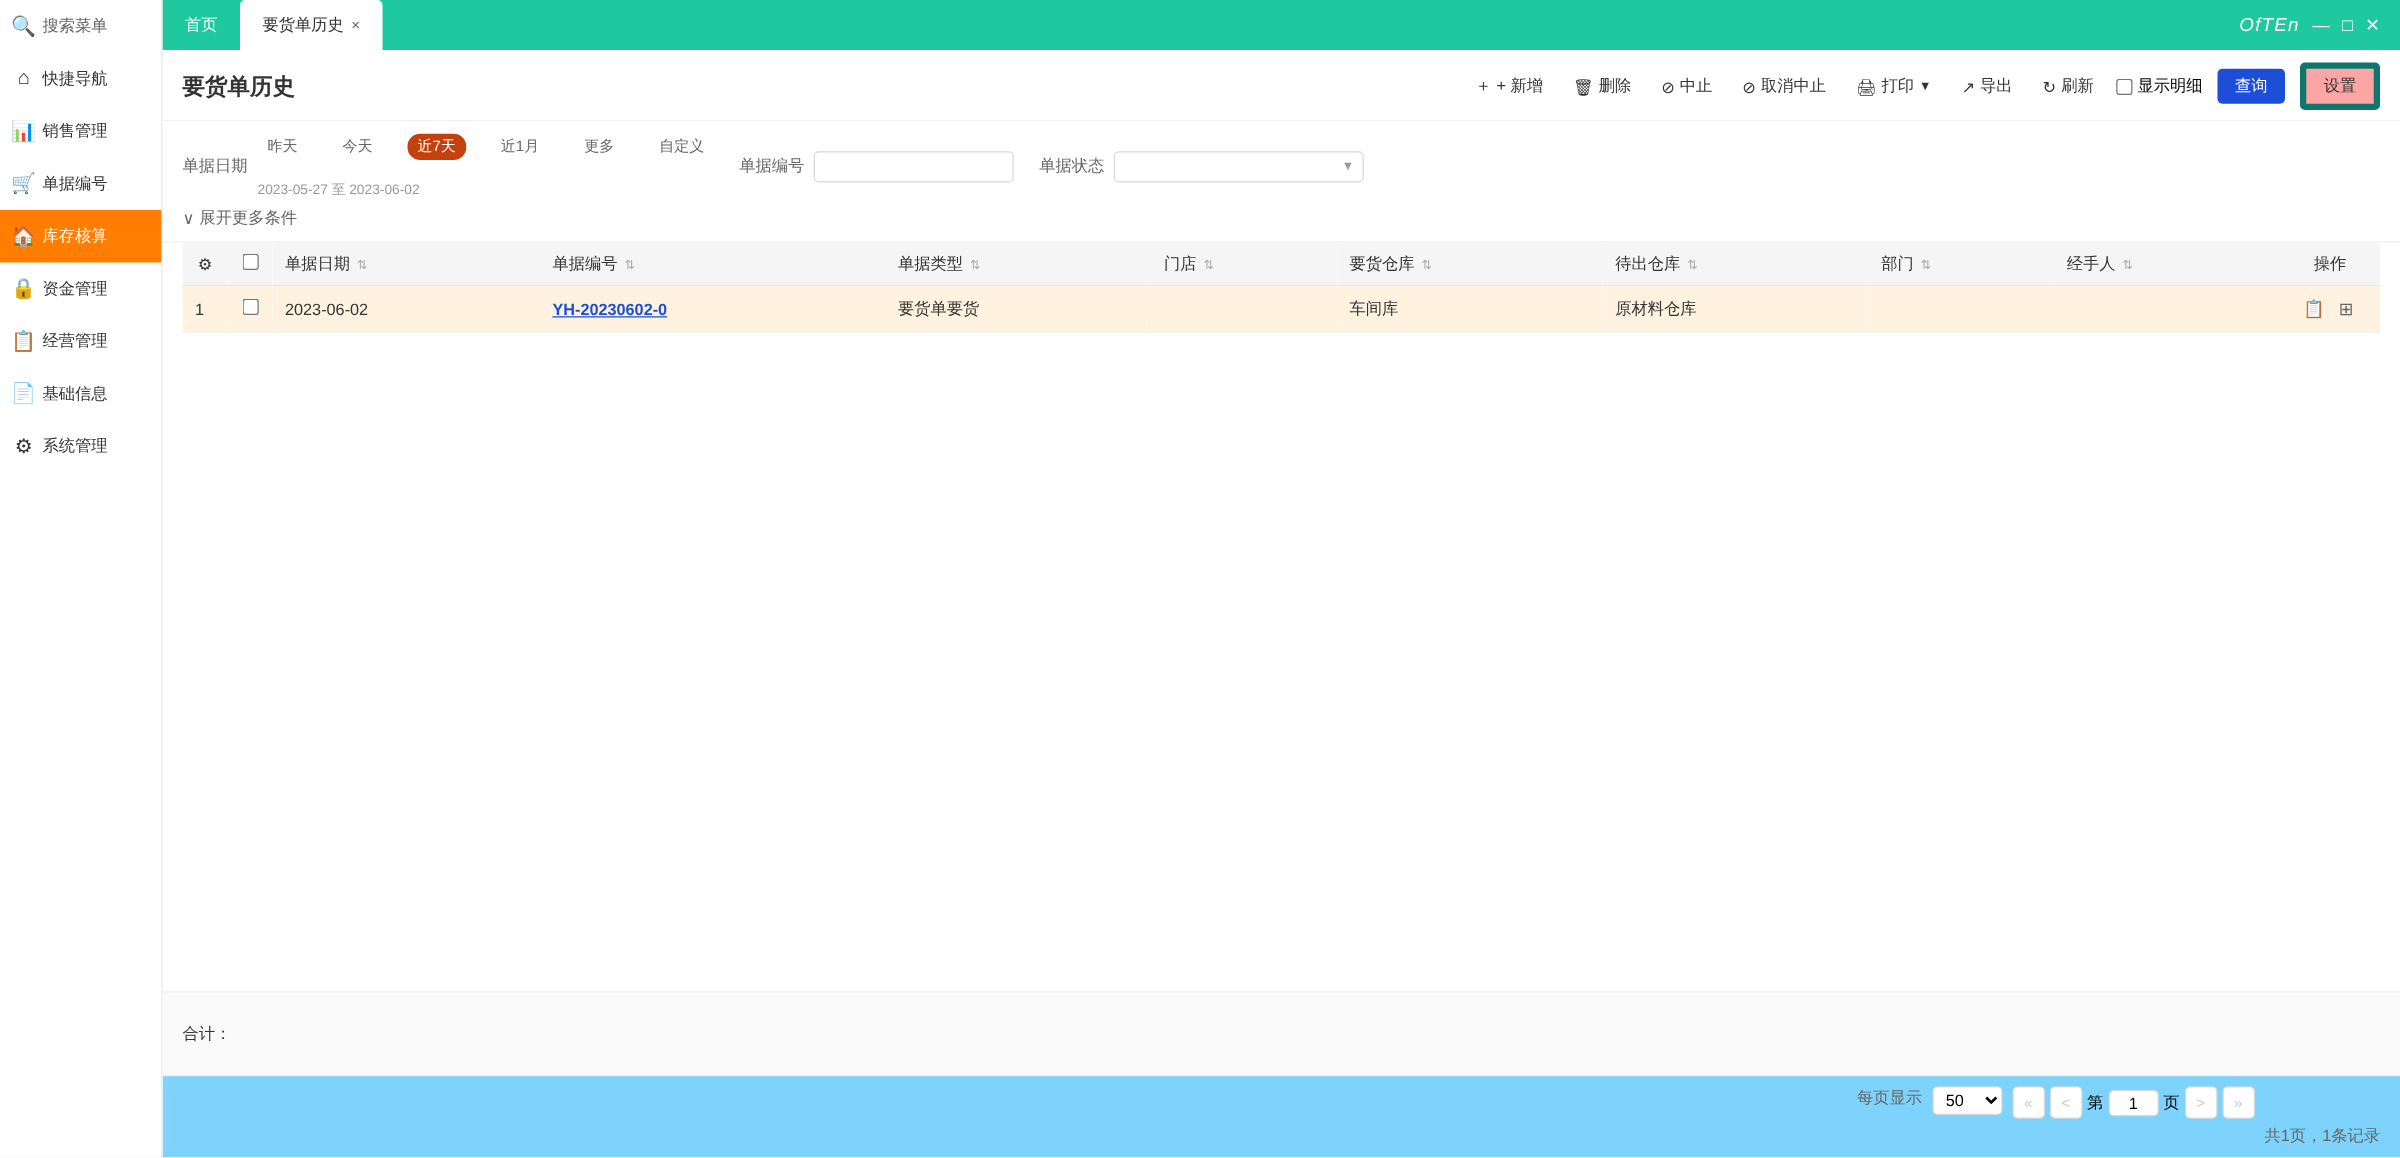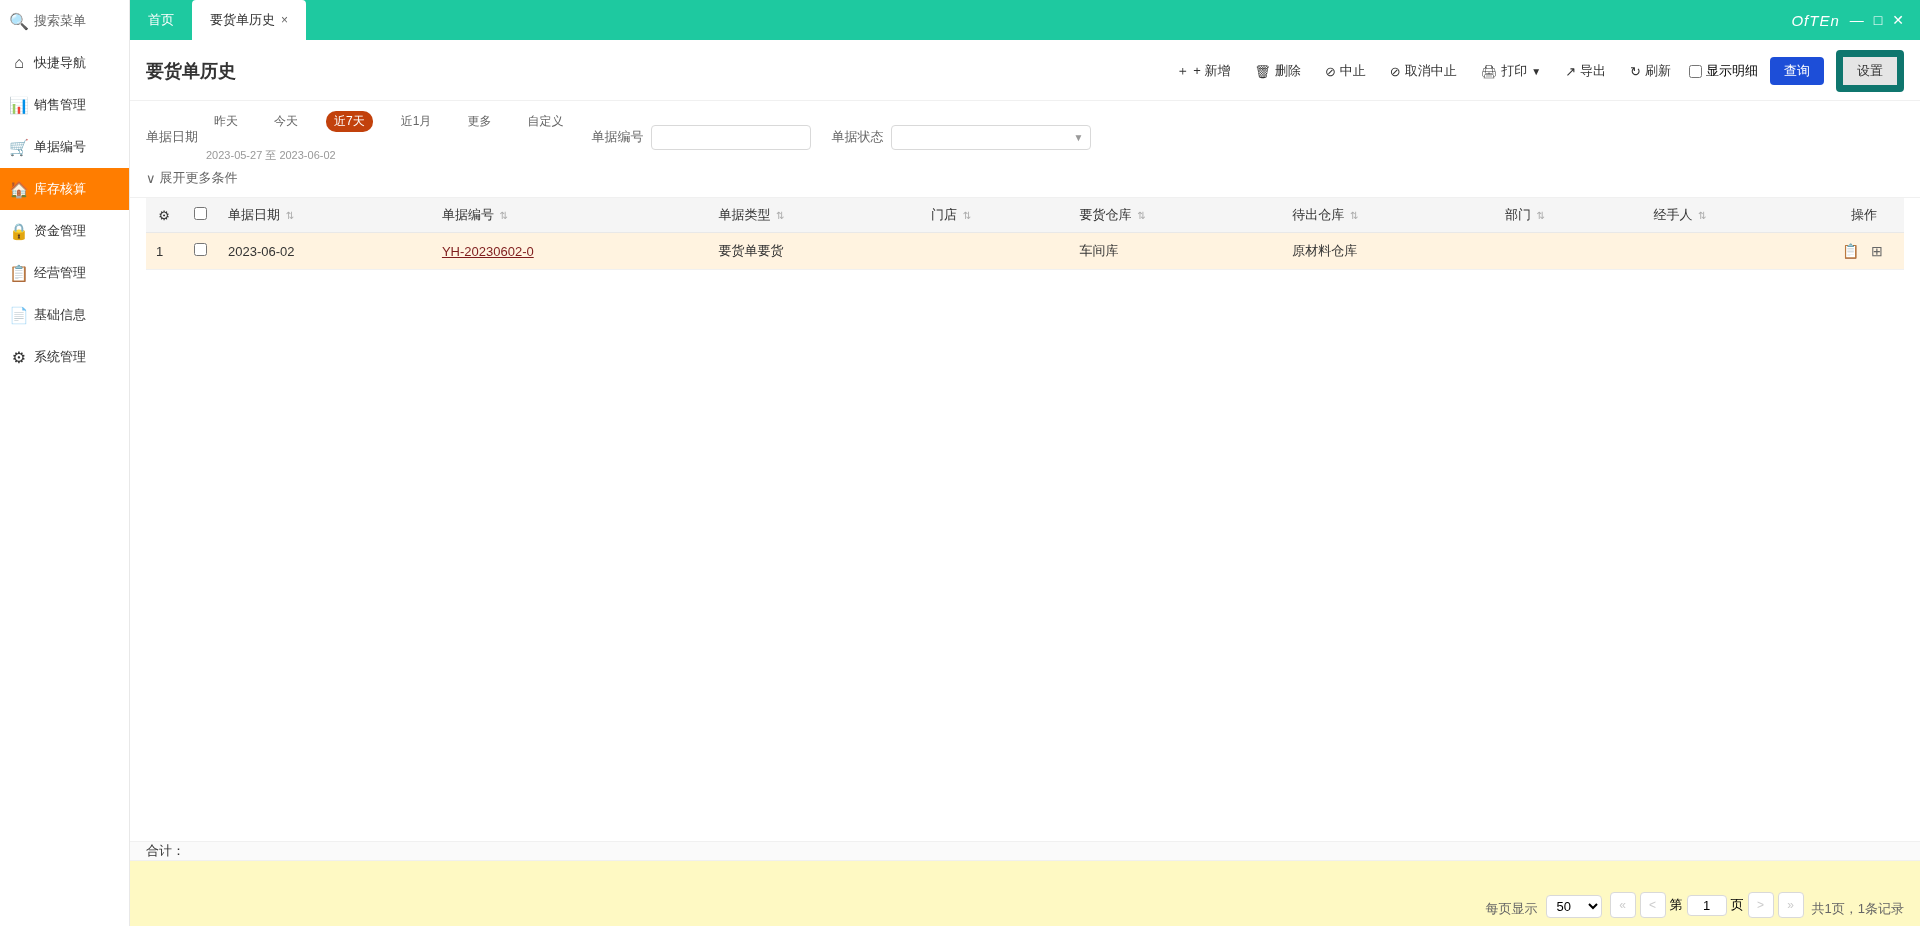--- a/index.html
+++ b/index.html
@@ -140,23 +140,23 @@
       border: none;
       padding: 4px 6px;
     }
     .action-btn.primary {
       background: #1d4ed8;
       color: #fff;
       border-radius: 4px;
       padding: 5px 14px;
     }
     .action-btn.secondary {
-      background: #e5e5e5;
-      color: #333;
-      border: 7px solid #0f766e;
+      background: #fca5a5;
+      color: #333;
+      border: 5px solid #0f766e;
       border-radius: 4px;
       padding: 5px 14px;
     }
 
     
     .filter-area {
       padding: 10px 16px;
       border-bottom: 1px solid #f0f0f0;
       background: #fff;
     }
@@ -268,57 +268,58 @@
     th .sort-icon { color: #aaa; margin-left: 2px; font-size: 10px; }
     td {
       padding: 7px 10px;
       border-bottom: 1px solid #f0f0f0;
       color: #333;
     }
     tr.highlighted td {
       background: #fff3e0;
     }
     .link-cell {
-      color: #7f1d1d;
+      color: #1d4ed8;
       cursor: pointer;
       text-decoration: underline;
+      font-weight: bold;
     }
     .settings-col { width: 36px; text-align: center; }
     .checkbox-col { width: 36px; text-align: center; }
     .op-col { width: 80px; text-align: center; }
     .row-op-btn {
       display: inline-flex;
       align-items: center;
       justify-content: center;
       width: 22px;
       height: 22px;
       cursor: pointer;
       color: #666;
       font-size: 14px;
     }
 
     
     .table-footer {
-      padding: 0 16px;
+      padding: 24px 16px;
       background: #fafafa;
       border-top: 1px solid #f0f0f0;
       font-size: 13px;
       color: #333;
       display: flex;
       align-items: center;
     }
 
     
     .pagination-bar {
       display: flex;
-      align-items: flex-end;
+      align-items: flex-start;
       justify-content: flex-end;
       padding: 8px 16px;
       border-top: 1px solid #f0f0f0;
-      background: #fef9c3;
+      background: #7dd3fc;
       gap: 8px;
       font-size: 13px;
     }
     .per-page-label { color: #666; }
     .per-page-select {
       border: 1px solid #d9d9d9;
       border-radius: 4px;
       padding: 2px 6px;
       font-size: 13px;
       background: #fff;

